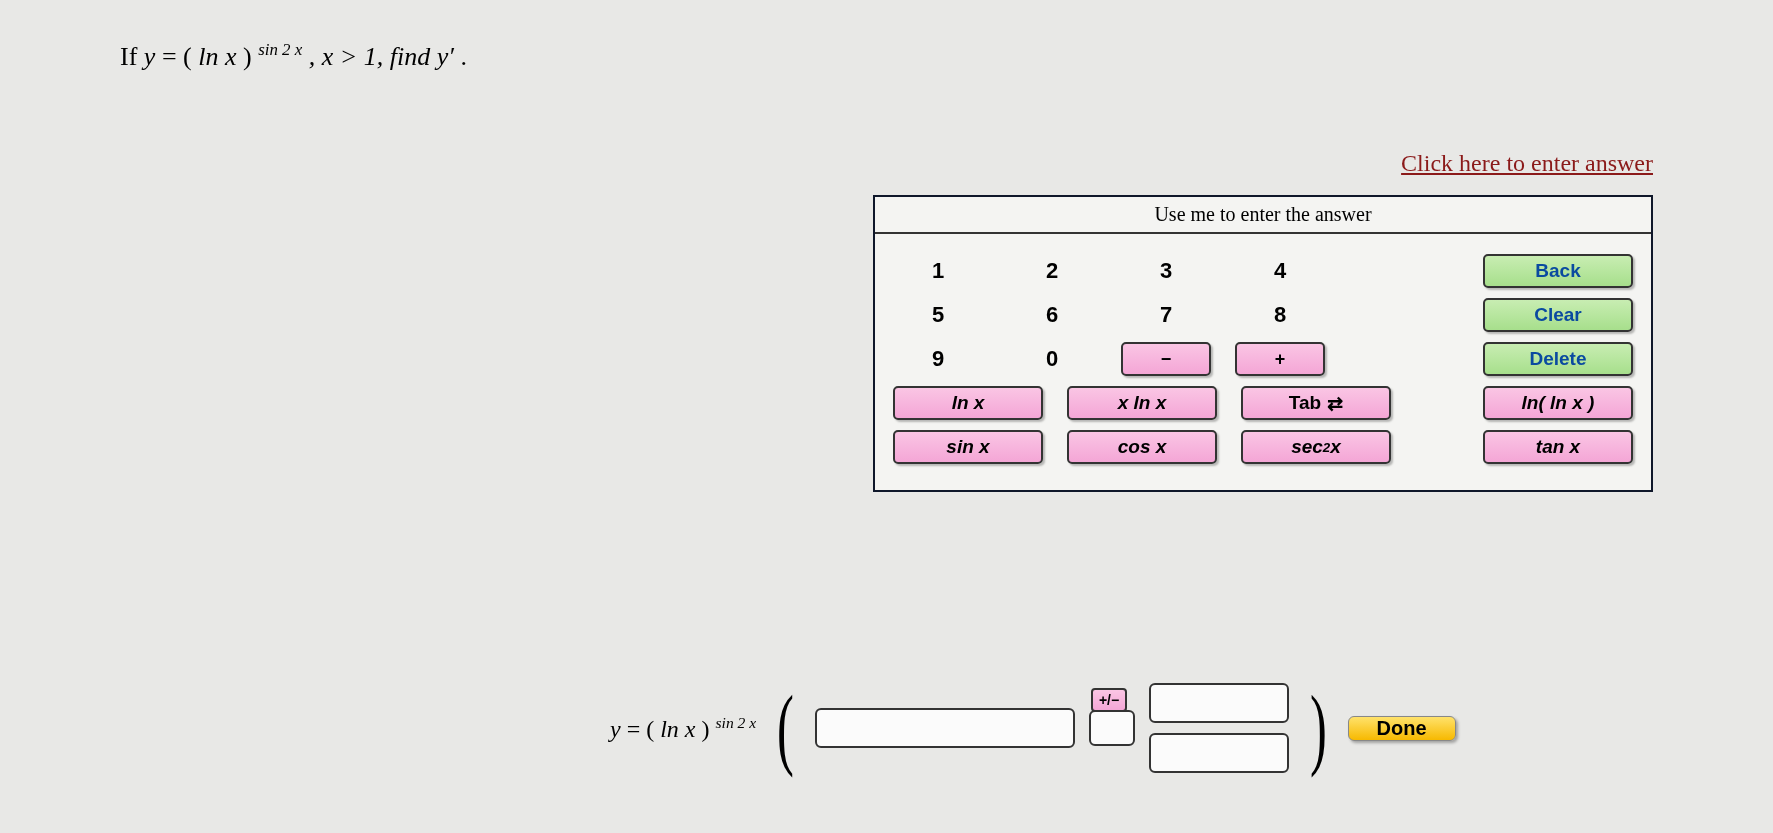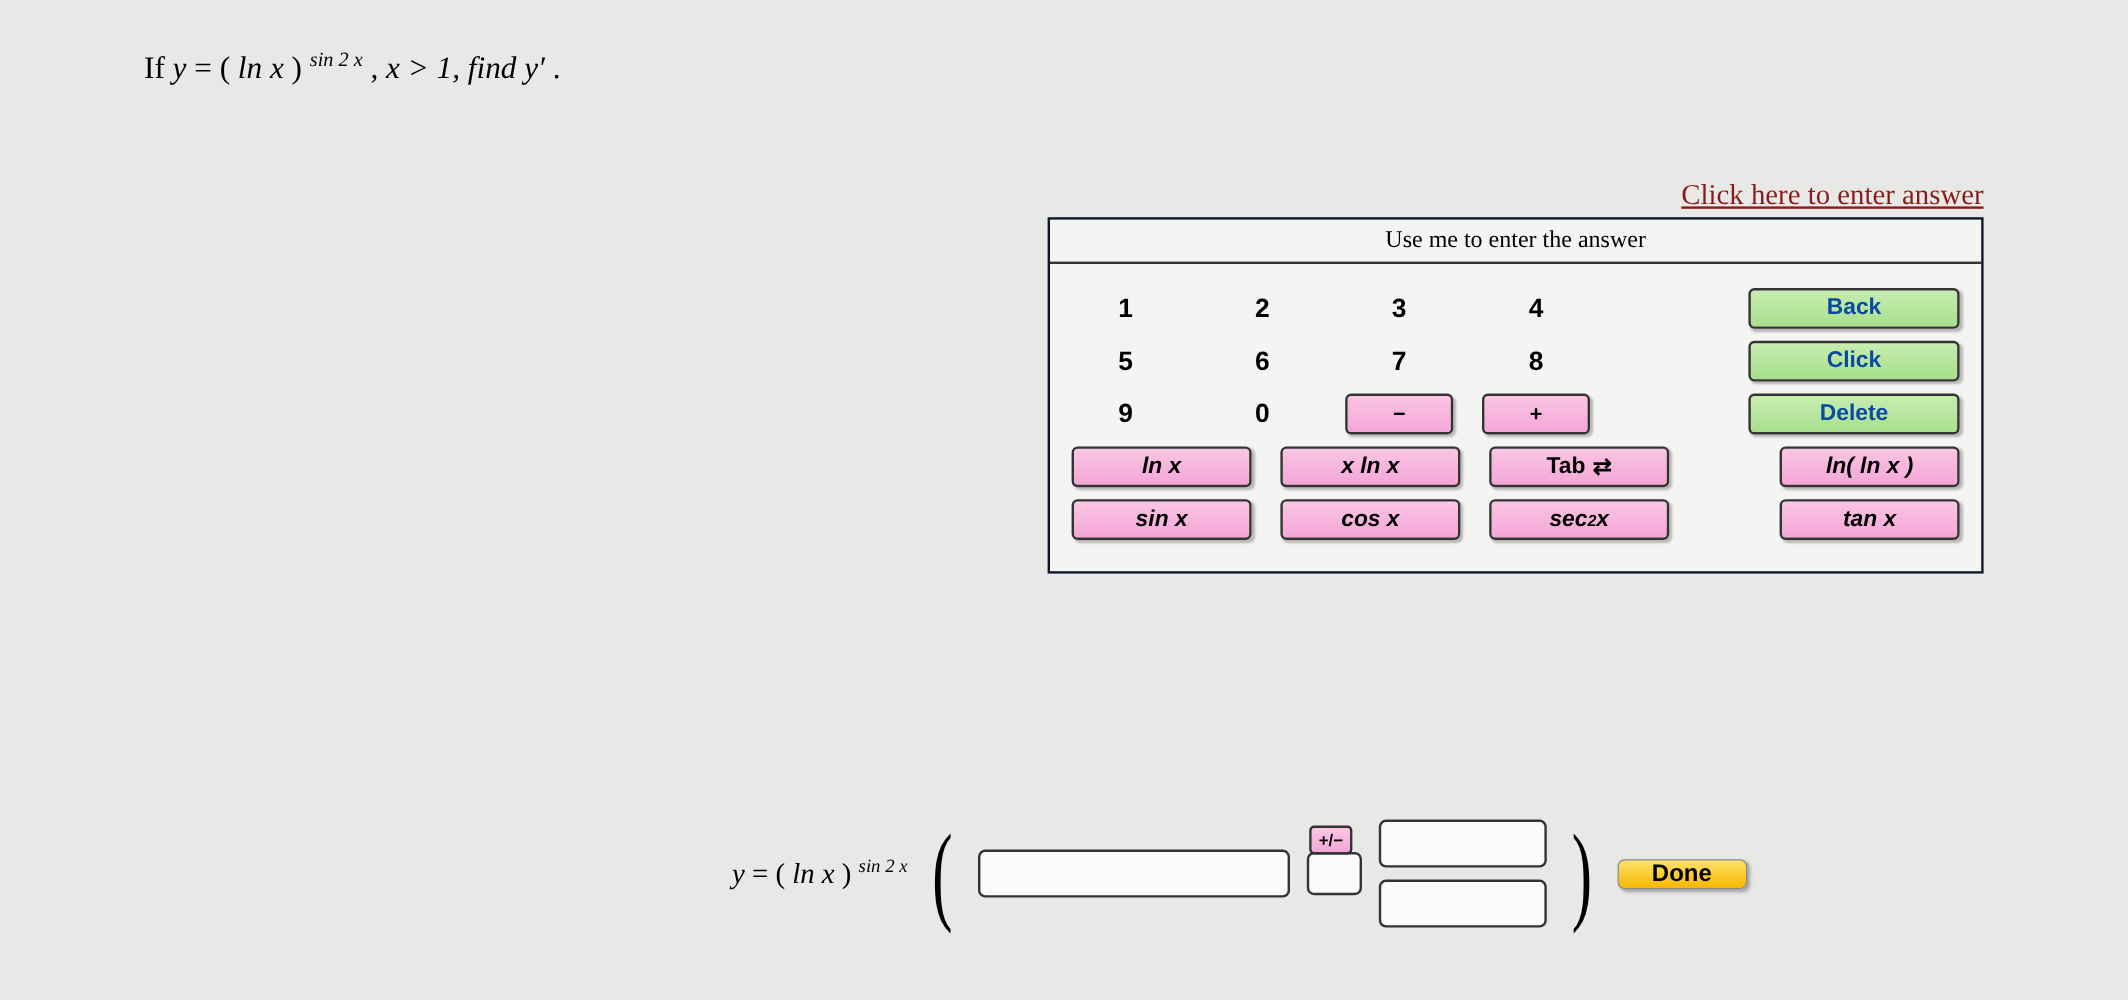--- a/index.html
+++ b/index.html
@@ -25,21 +25,21 @@
     right: 120px;
     top: 150px;
     width: 780px;
   }
   .enter-link {
     display: block;
     text-align: right;
     color: #8b1a1a;
     text-decoration: underline;
     font-size: 24px;
-    margin-bottom: 4px;
+    margin-bottom: 18px;
     font-family: "Times New Roman", serif;
   }
   .panel {
     border: 2px solid #0f172a;
     background: #f4f4f2;
     padding: 0;
   }
   .panel-header {
     text-align: center;
     font-size: 20px;
@@ -78,21 +78,21 @@
   }
   .btn-pink {
     background: linear-gradient(#fac5e4, #f4a6d6);
     font-style: italic;
   }
   .btn-pink.small { width: 90px; }
   .btn-pink.func { width: 150px; font-size: 19px; }
   .btn-green {
     background: linear-gradient(#c8edb2, #a7df8c);
     color: #0a4aa0;
-    width: 176px;
+    width: 150px;
     font-size: 19px;
     font-style: normal;
   }
   .underline { }
   .tab-icon::after {
     content: "⇄";
     margin-left: 6px;
     font-style: normal;
   }
   .answer-line {
@@ -178,21 +178,21 @@
         <div class="flexspace"></div>
         <div class="btn btn-green">Back</div>
       </div>
 
       <div class="row">
         <div class="numcell">5</div>
         <div class="numcell">6</div>
         <div class="numcell">7</div>
         <div class="numcell">8</div>
         <div class="flexspace"></div>
-        <div class="btn btn-green">Click</div>
+        <div class="btn btn-green">Clear</div>
       </div>
 
       <div class="row">
         <div class="numcell">9</div>
         <div class="numcell">0</div>
         <div class="btn btn-pink small" style="font-style:normal;">−</div>
         <div class="btn btn-pink small" style="font-style:normal;">+</div>
         <div class="flexspace"></div>
         <div class="btn btn-green">Delete</div>
       </div>

